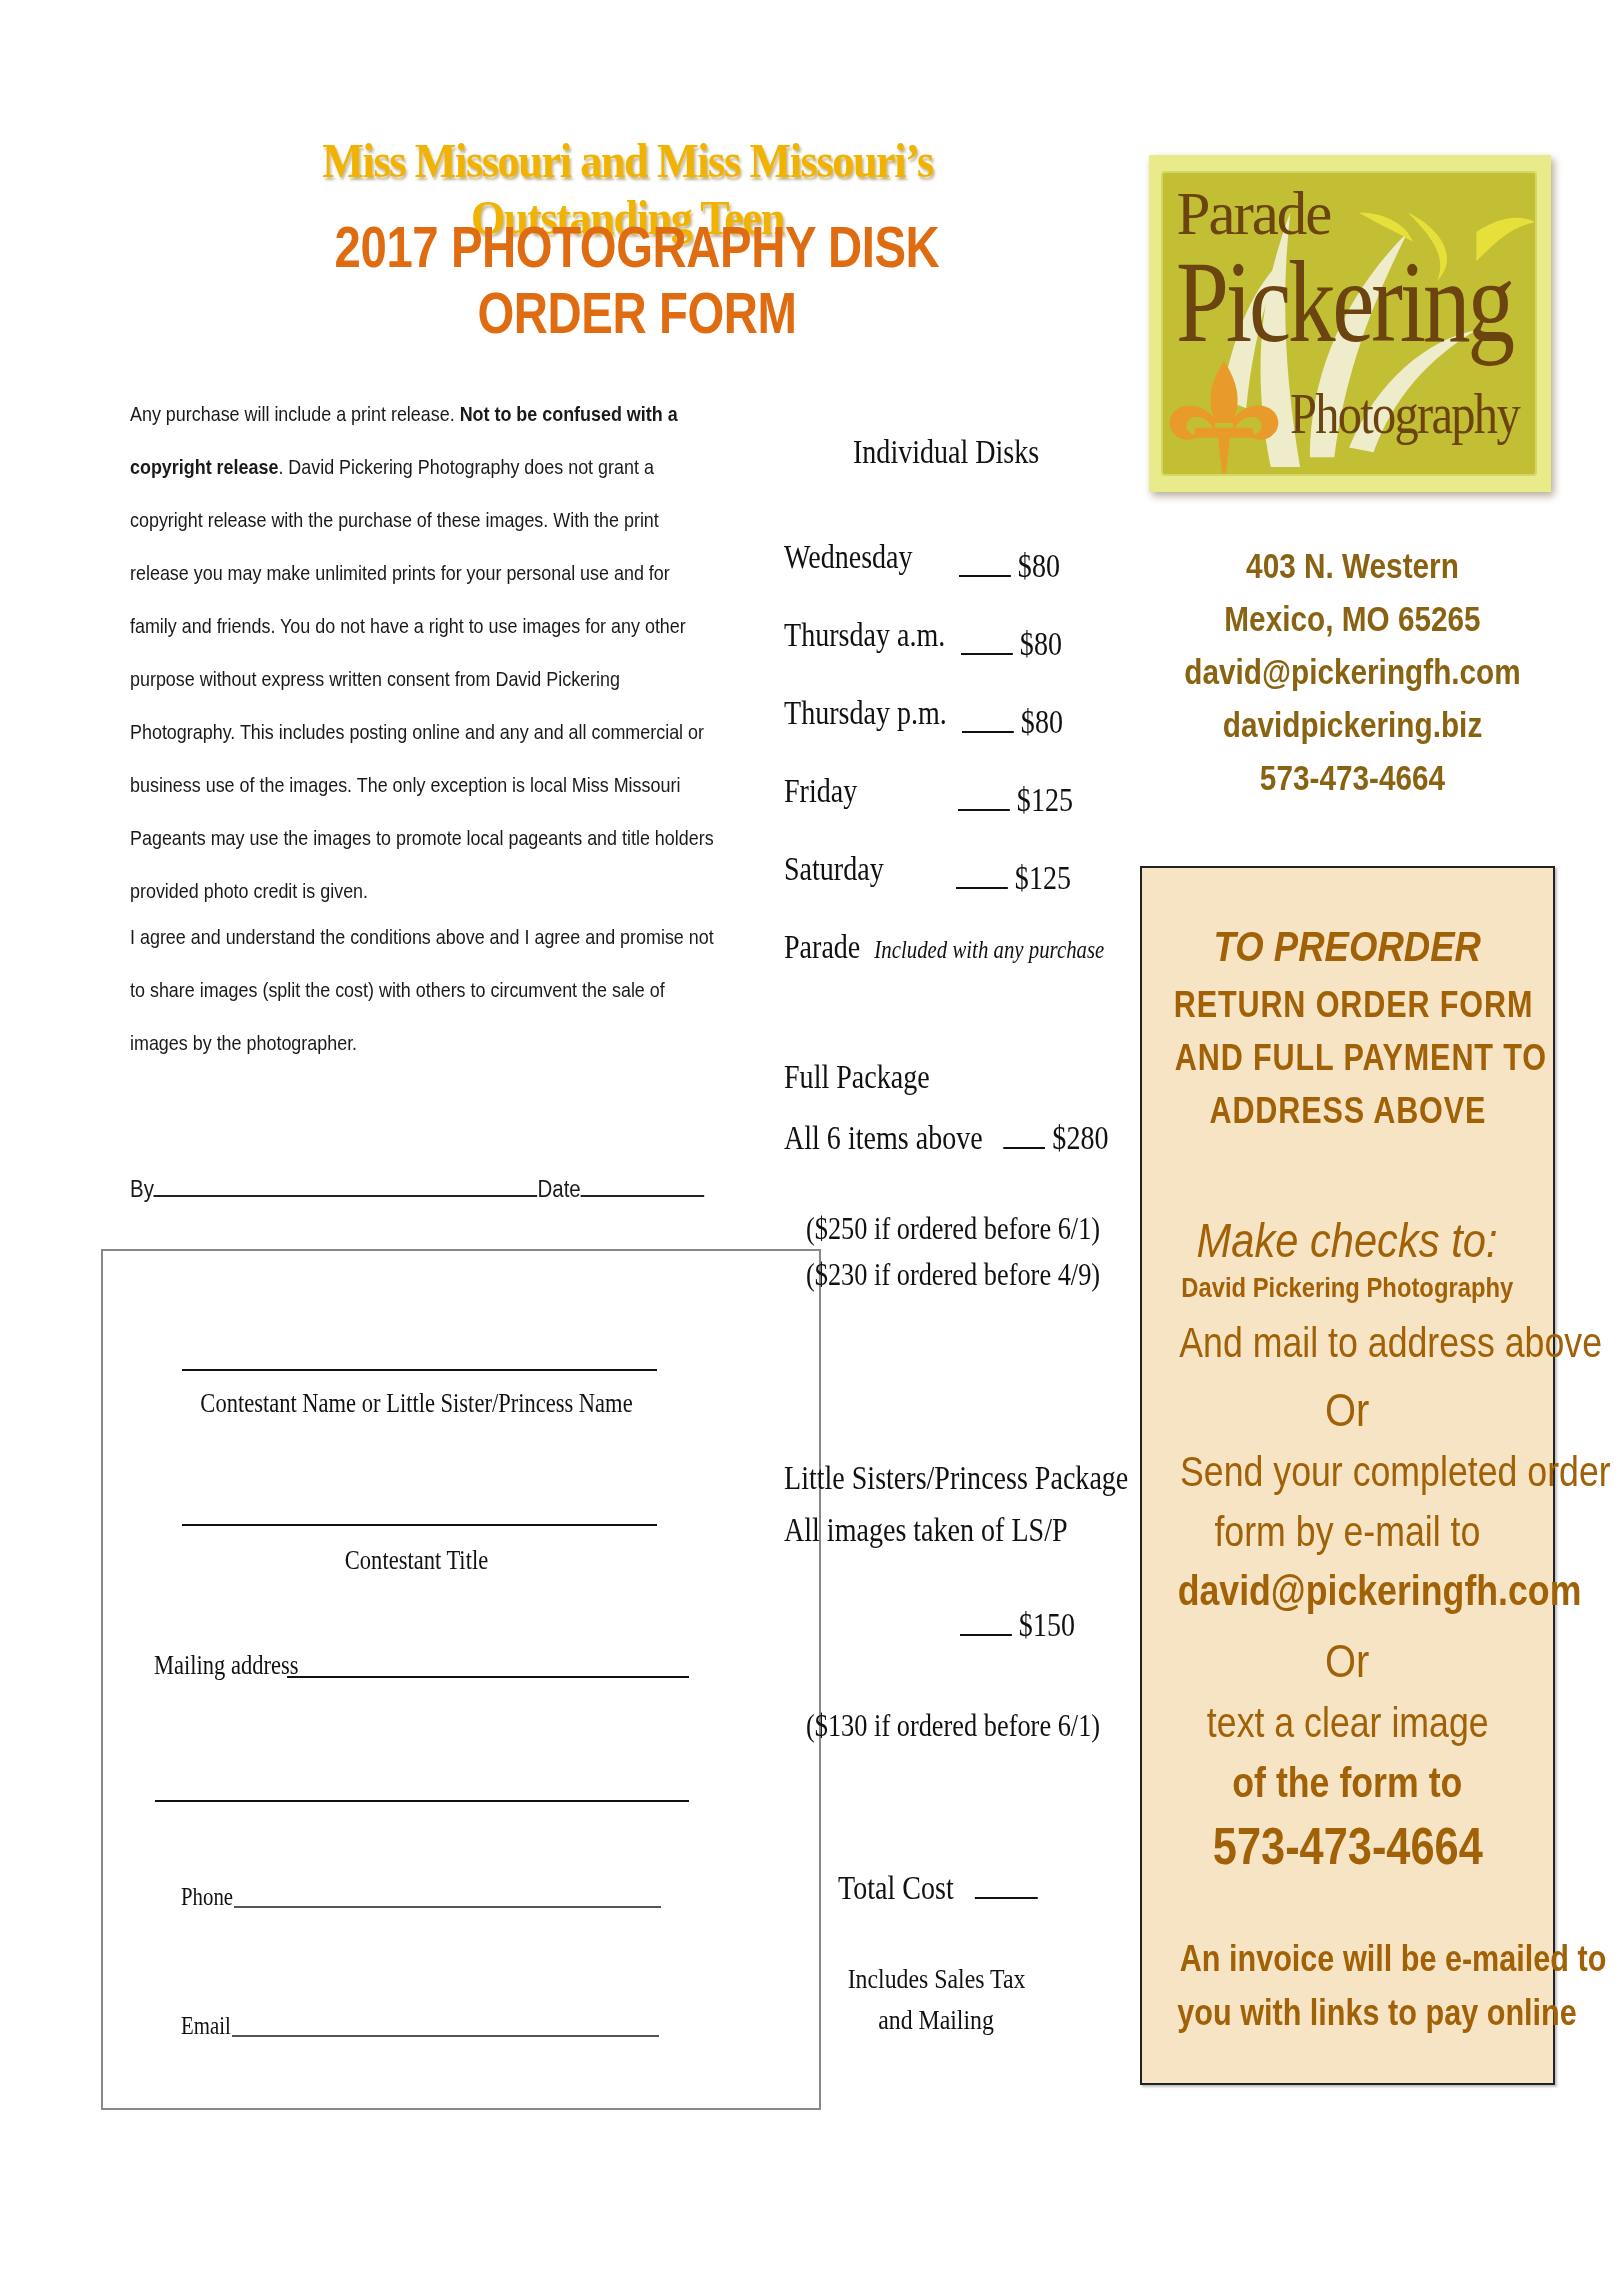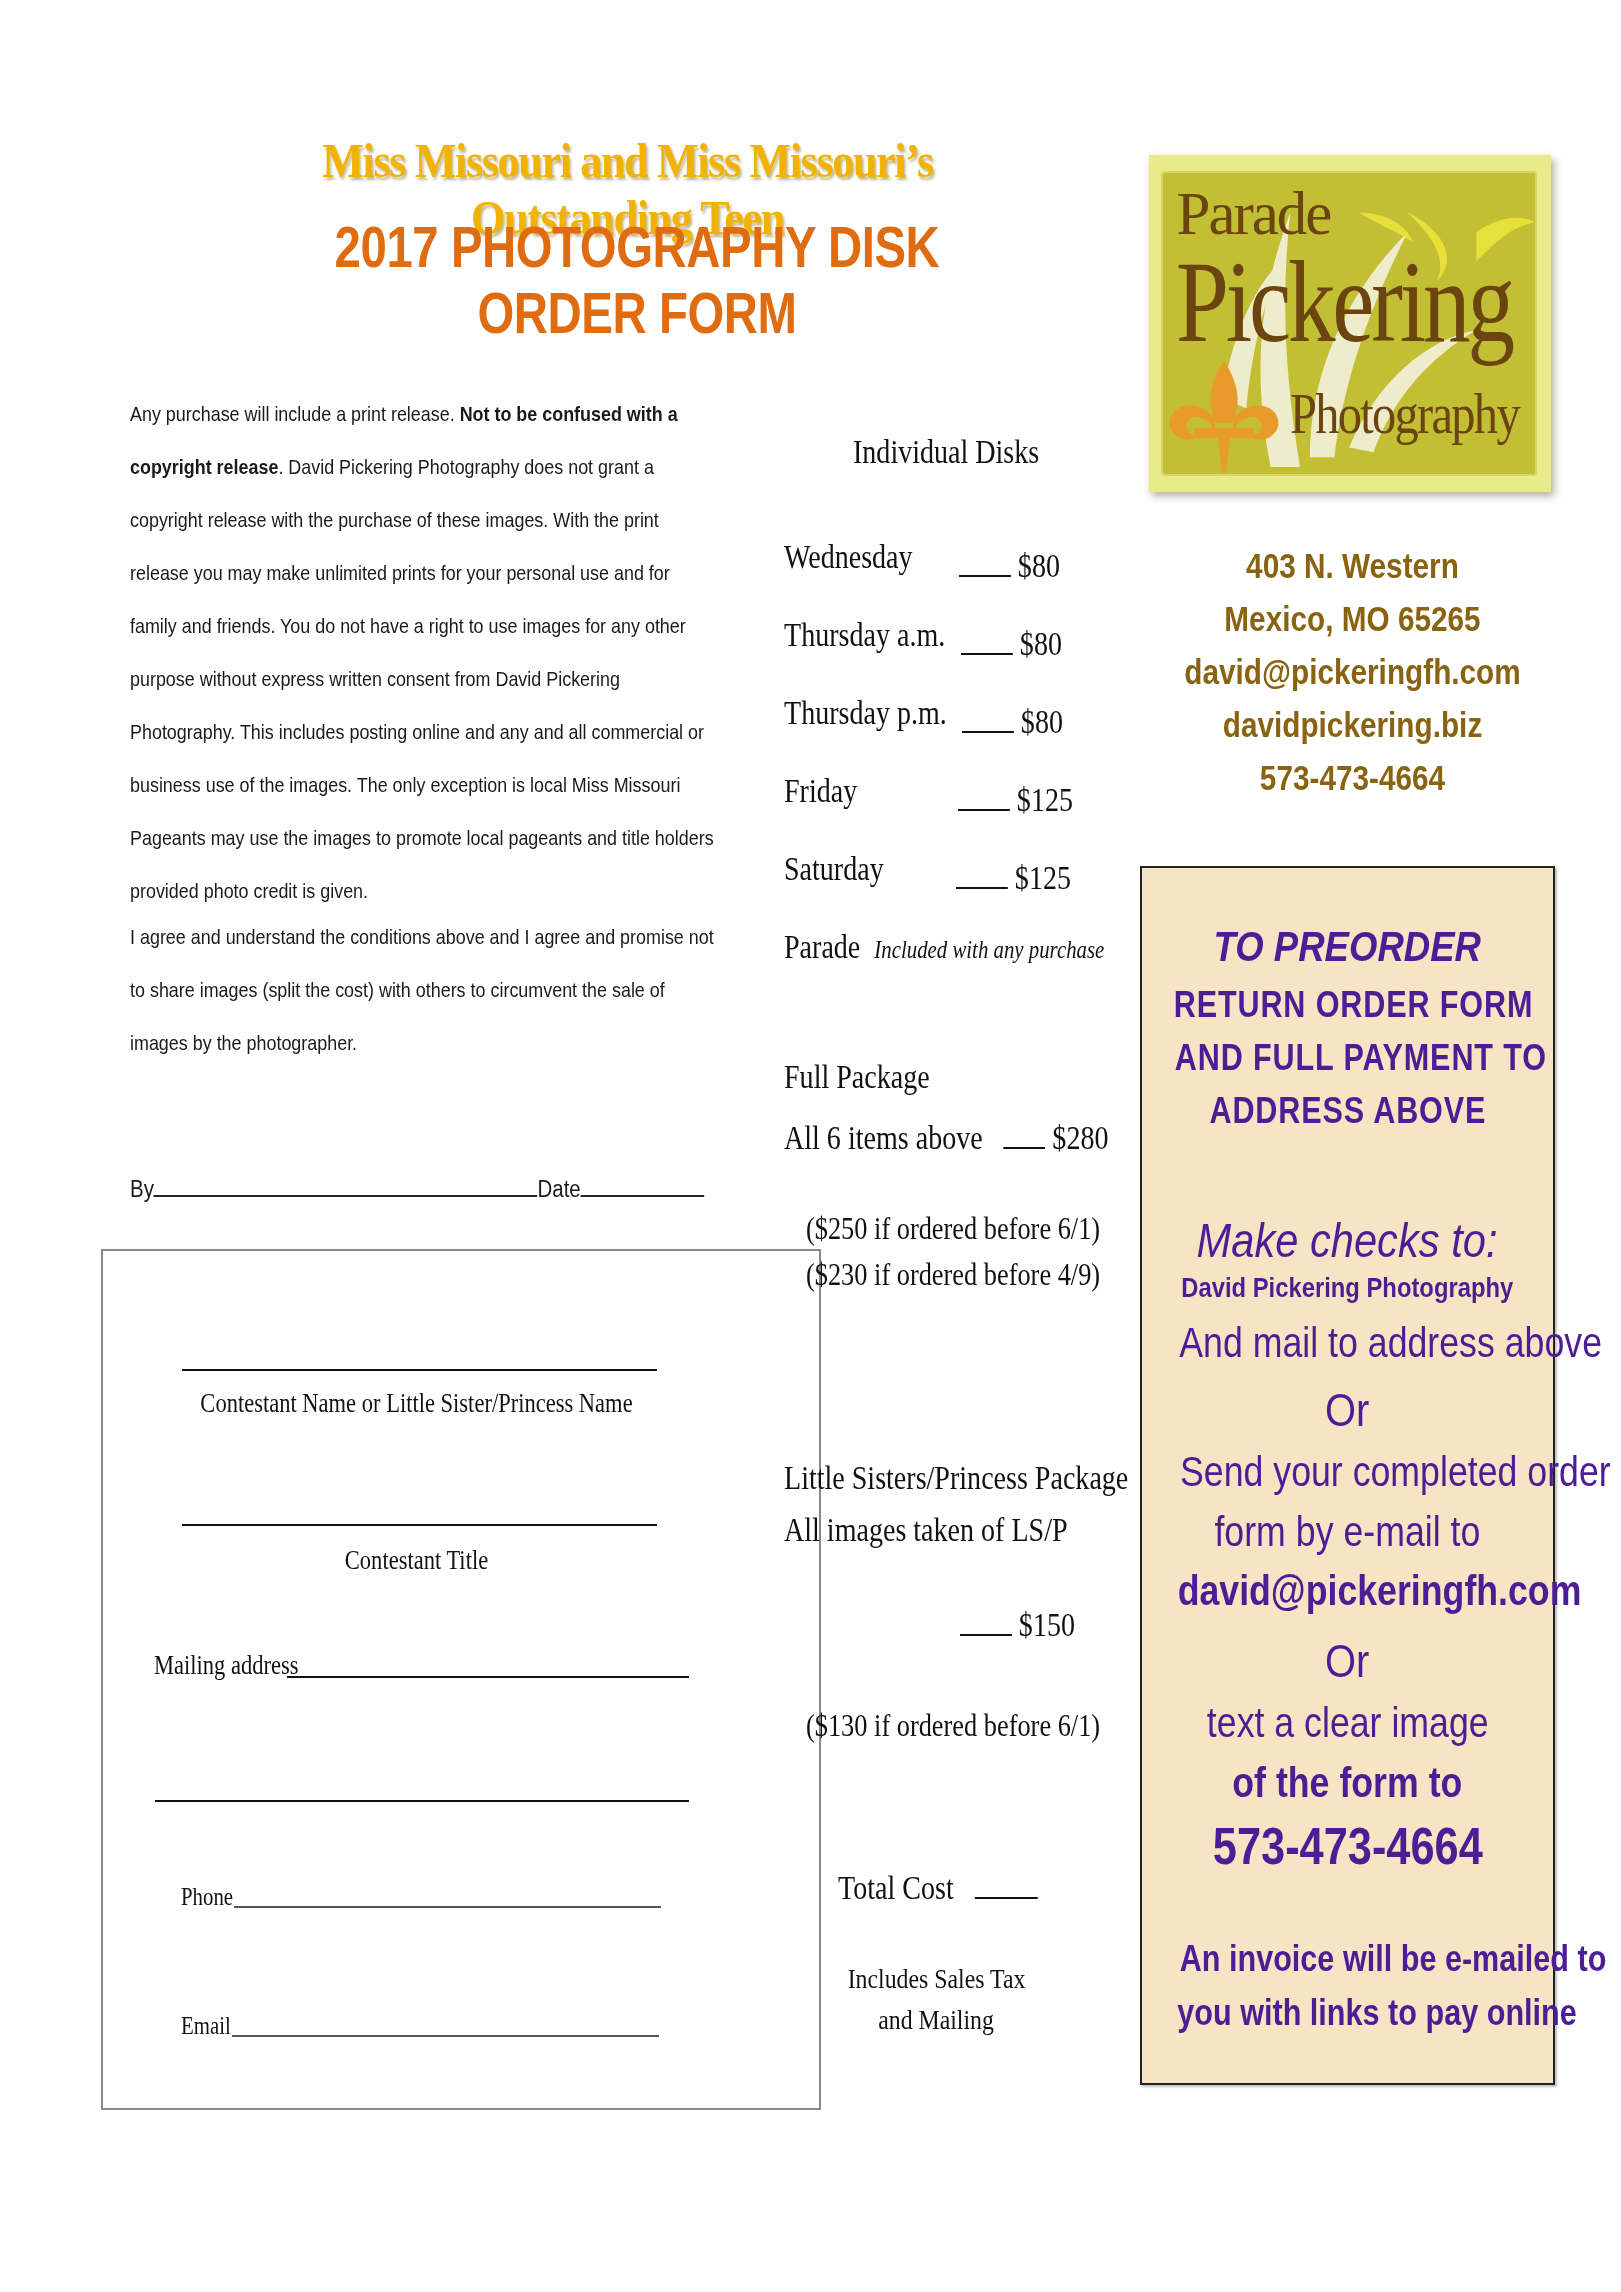--- a/index.html
+++ b/index.html
@@ -32,21 +32,21 @@
 
   
   .mid { font-size: 33px; color: #111; transform: scaleX(0.85); transform-origin: left; white-space: nowrap; }
   .blank { display: inline-block; border-bottom: 2px solid #111; height: 1.1em; vertical-align: baseline; }
 
   
   .contact { left: 1137px; top: 539px; width: 431px; text-align: center; font-size: 35px; font-weight: bold; color: #8a6312; line-height: 53px; transform: scaleX(0.85); transform-origin: center; }
 
   
   .pbox { left: 1140px; top: 866px; width: 415px; height: 1219px; background: #f7e4c5; border: 2.9px solid #222; box-sizing: border-box; box-shadow: 2px 2px 2px rgba(0,0,0,0.25); }
-  .pline { position: absolute; left: 0; width: 100%; text-align: center; color: #4c1d95; white-space: nowrap; }
+  .pline { position: absolute; left: 0; width: 100%; text-align: center; color: #a16207; white-space: nowrap; }
   .pline span { display: inline-block; transform: scaleX(0.85); }
 </style>
 </head>
 <body>
 
 <div class="abs serif subtitle">Miss Missouri and Miss Missouri’s Outstanding Teen</div>
 <div class="abs sans title">2017 PHOTOGRAPHY DISK ORDER FORM</div>
 
 <div class="abs logo">
   <div class="logo-inner">

